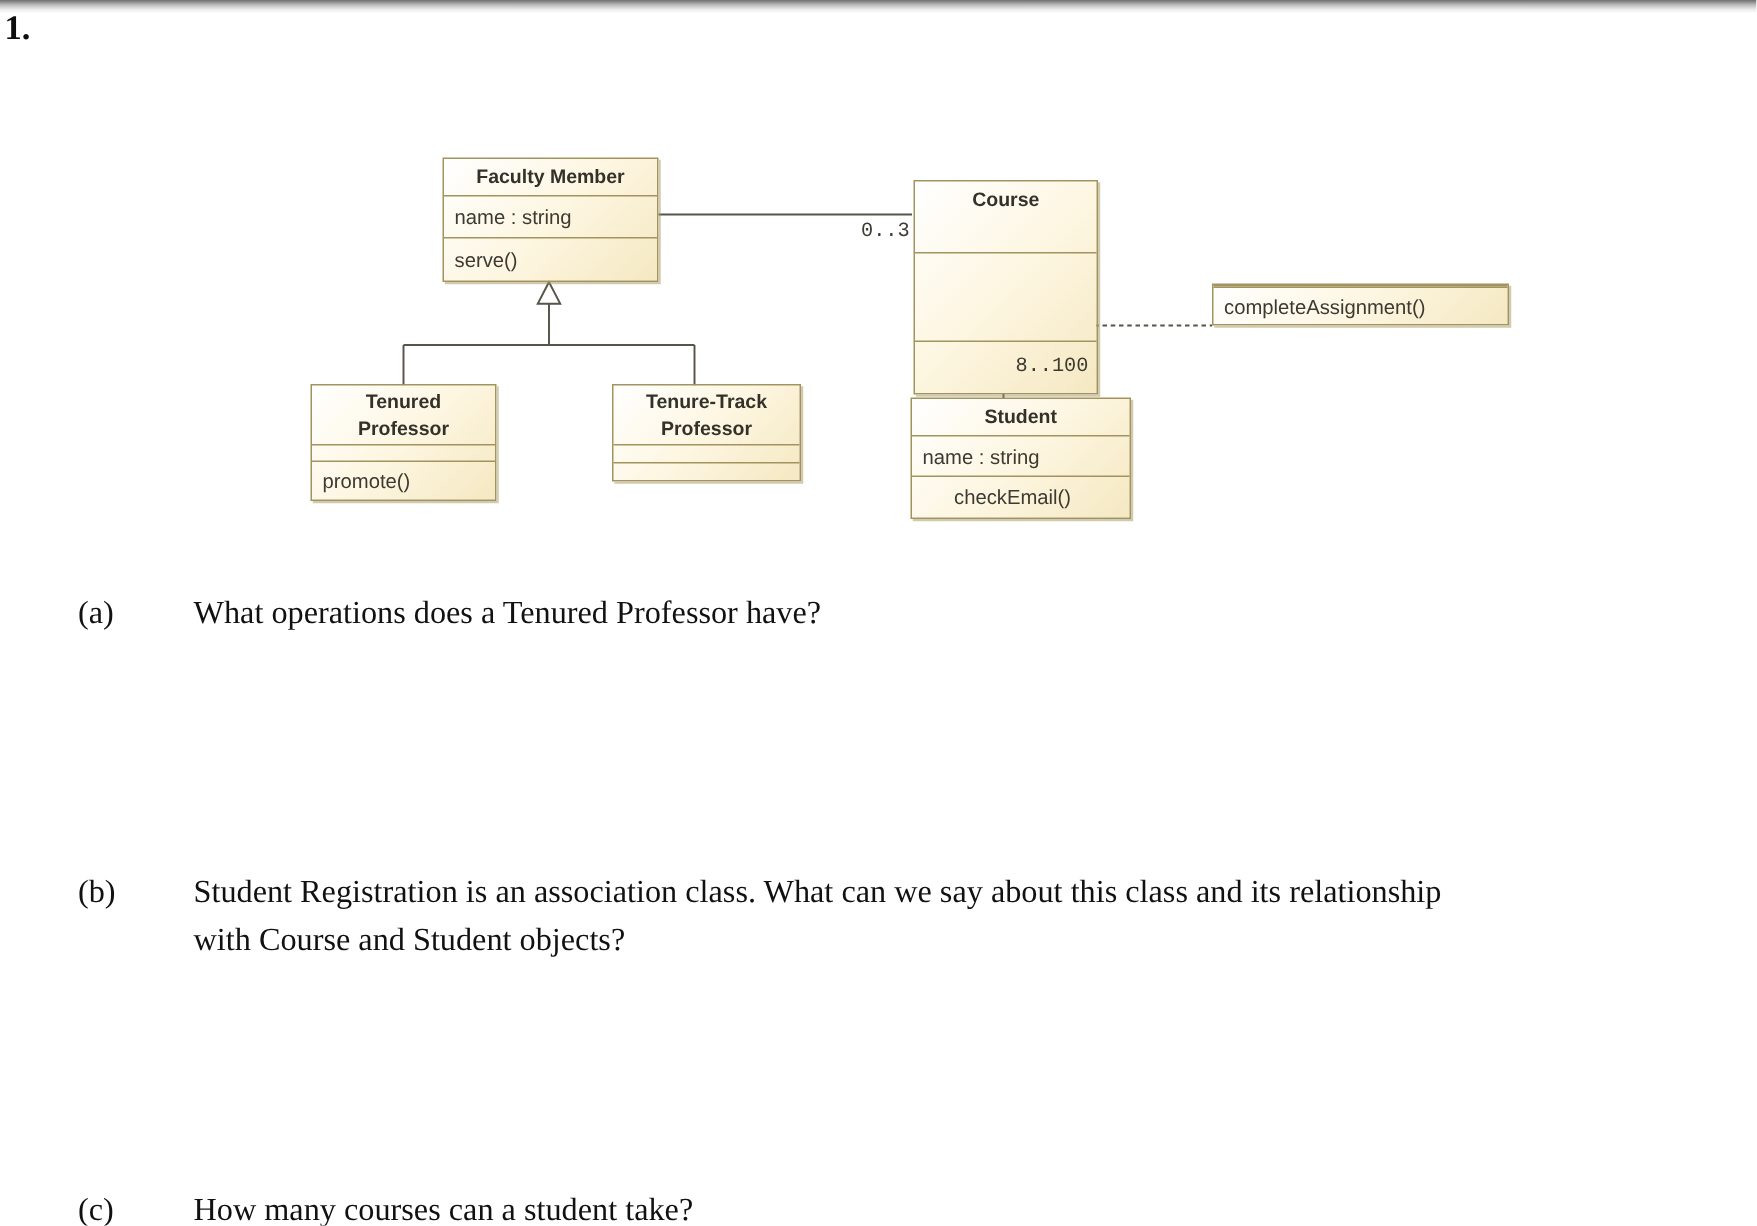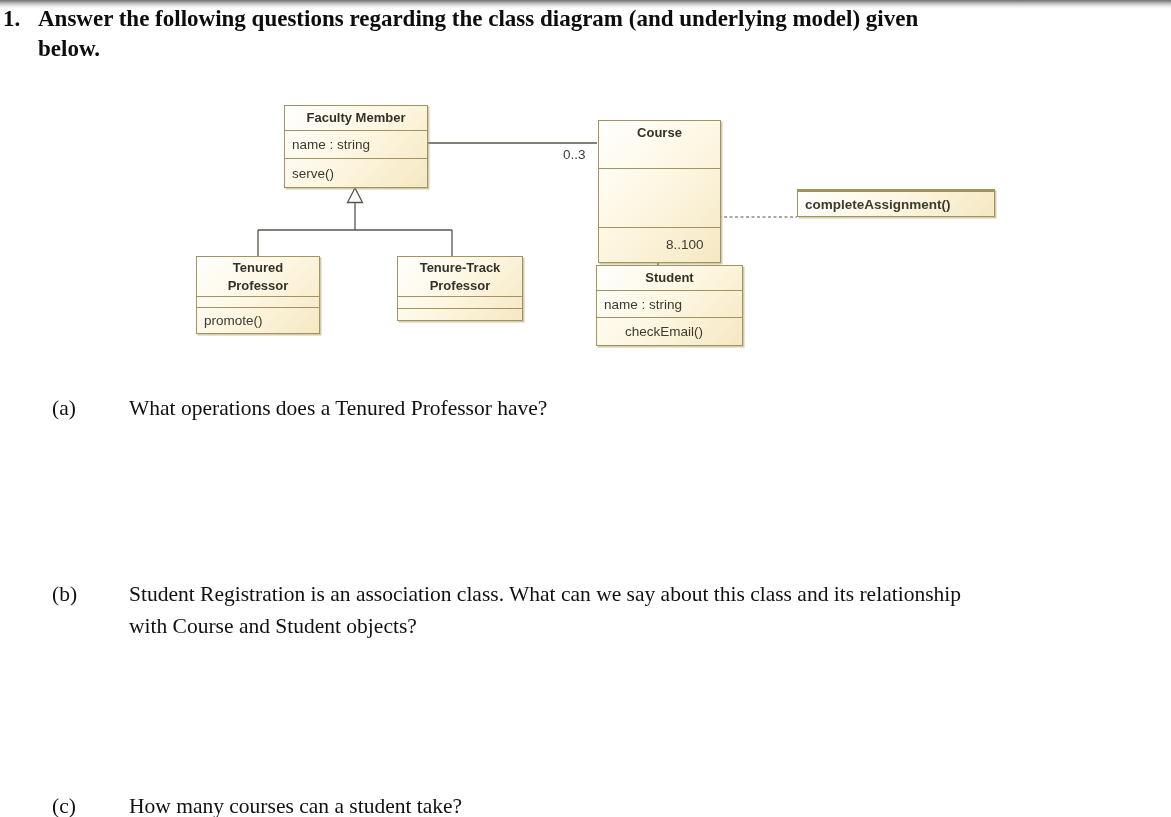--- a/index.html
+++ b/index.html
@@ -21,21 +21,21 @@
 
   .question {
     position:absolute; left:52px;
     font-family:"Liberation Serif", serif; font-size:21.5px; color:#111111;
     display:flex; line-height:32px;
   }
   .q-label { min-width:46px; }
   .q-text  { white-space:pre-line; max-width:1060px;margin-left:31px; }
 
   
-  .diagram { position:absolute; left:0; top:0; width:937px; height:380px; }
+  .diagram { position:absolute; left:11px; top:0; width:937px; height:380px; }
   .connectors { position:absolute; left:0; top:0; pointer-events:none; }
 
   .uml-box {
     position:absolute; box-sizing:border-box;
     border:1.5px solid #a2945f;
     background:linear-gradient(135deg,#ffffff 0%,#fdf6e1 50%,#f5e8c2 100%);
     box-shadow:1.5px 1.5px 0 rgba(164,150,95,0.5);
     display:flex; flex-direction:column;
     font-family:"Liberation Sans", sans-serif;
   }
@@ -46,33 +46,31 @@
   }
   .uml-sep  { border-top:1px solid #a2945f; flex:0 0 auto; }
   .uml-row  {
     font-size:13.5px; color:#3c3a31; padding:0 7px;
     display:flex; align-items:center;
   }
   .uml-block {
     font-size:13.5px; color:#3c3a31; padding:3px 7px; line-height:1.55;
   }
   .mult-label {
-    position:absolute; font-family:Liberation Sans, sans-serif;
+    position:absolute; font-family:Liberation Mono, monospace;
     font-size:13.5px; color:#3c3a31;text-align:right;
   }
 </style>
 </head>
 <body>
 
 <div class="top-edge"></div>
 
 <div class="title">
   <span class="title-num">1.</span>
-  <span class="title-text">Answer the following questions regarding the class diagram (and underlying model) given
-below.</span>
 </div>
 
 <div class="diagram">
 
   <svg class="connectors" width="1171" height="380">
 
     <line x1="428" y1="143" x2="597" y2="143" stroke="#57544a" stroke-width="1.3"></line>
 
     <line x1="355" y1="202" x2="355" y2="230" stroke="#57544a" stroke-width="1.3"></line>
     <line x1="258" y1="230" x2="452" y2="230" stroke="#57544a" stroke-width="1.3"></line>
@@ -97,21 +95,21 @@
     <div class="uml-name" style="height:23px;">Course</div>
     <div class="uml-sep"></div>
     <div class="uml-row" style="height:10px;"></div>
     <div class="uml-sep"></div>
     <div class="uml-row" style="height:10px;"></div>
   </div>
 
   <div class="uml-box" style="left:797px; top:189px; width:198px;">
     <div class="uml-sep"></div>
     <div class="uml-sep"></div>
-    <div class="uml-row" style="height:24px;font-weight:bold;">completeAssignment()</div>
+    <div class="uml-row" style="height:24px;">completeAssignment()</div>
   </div>
 
   <div class="uml-box" style="left:596px; top:265px; width:147px;">
     <div class="uml-name" style="height:24px;">Student</div>
     <div class="uml-sep"></div>
     <div class="uml-row" style="height:26px;">name : string</div>
     <div class="uml-sep"></div>
     <div class="uml-row" style="height:27px;padding-left:28px;">checkEmail()</div>
   </div>
 

